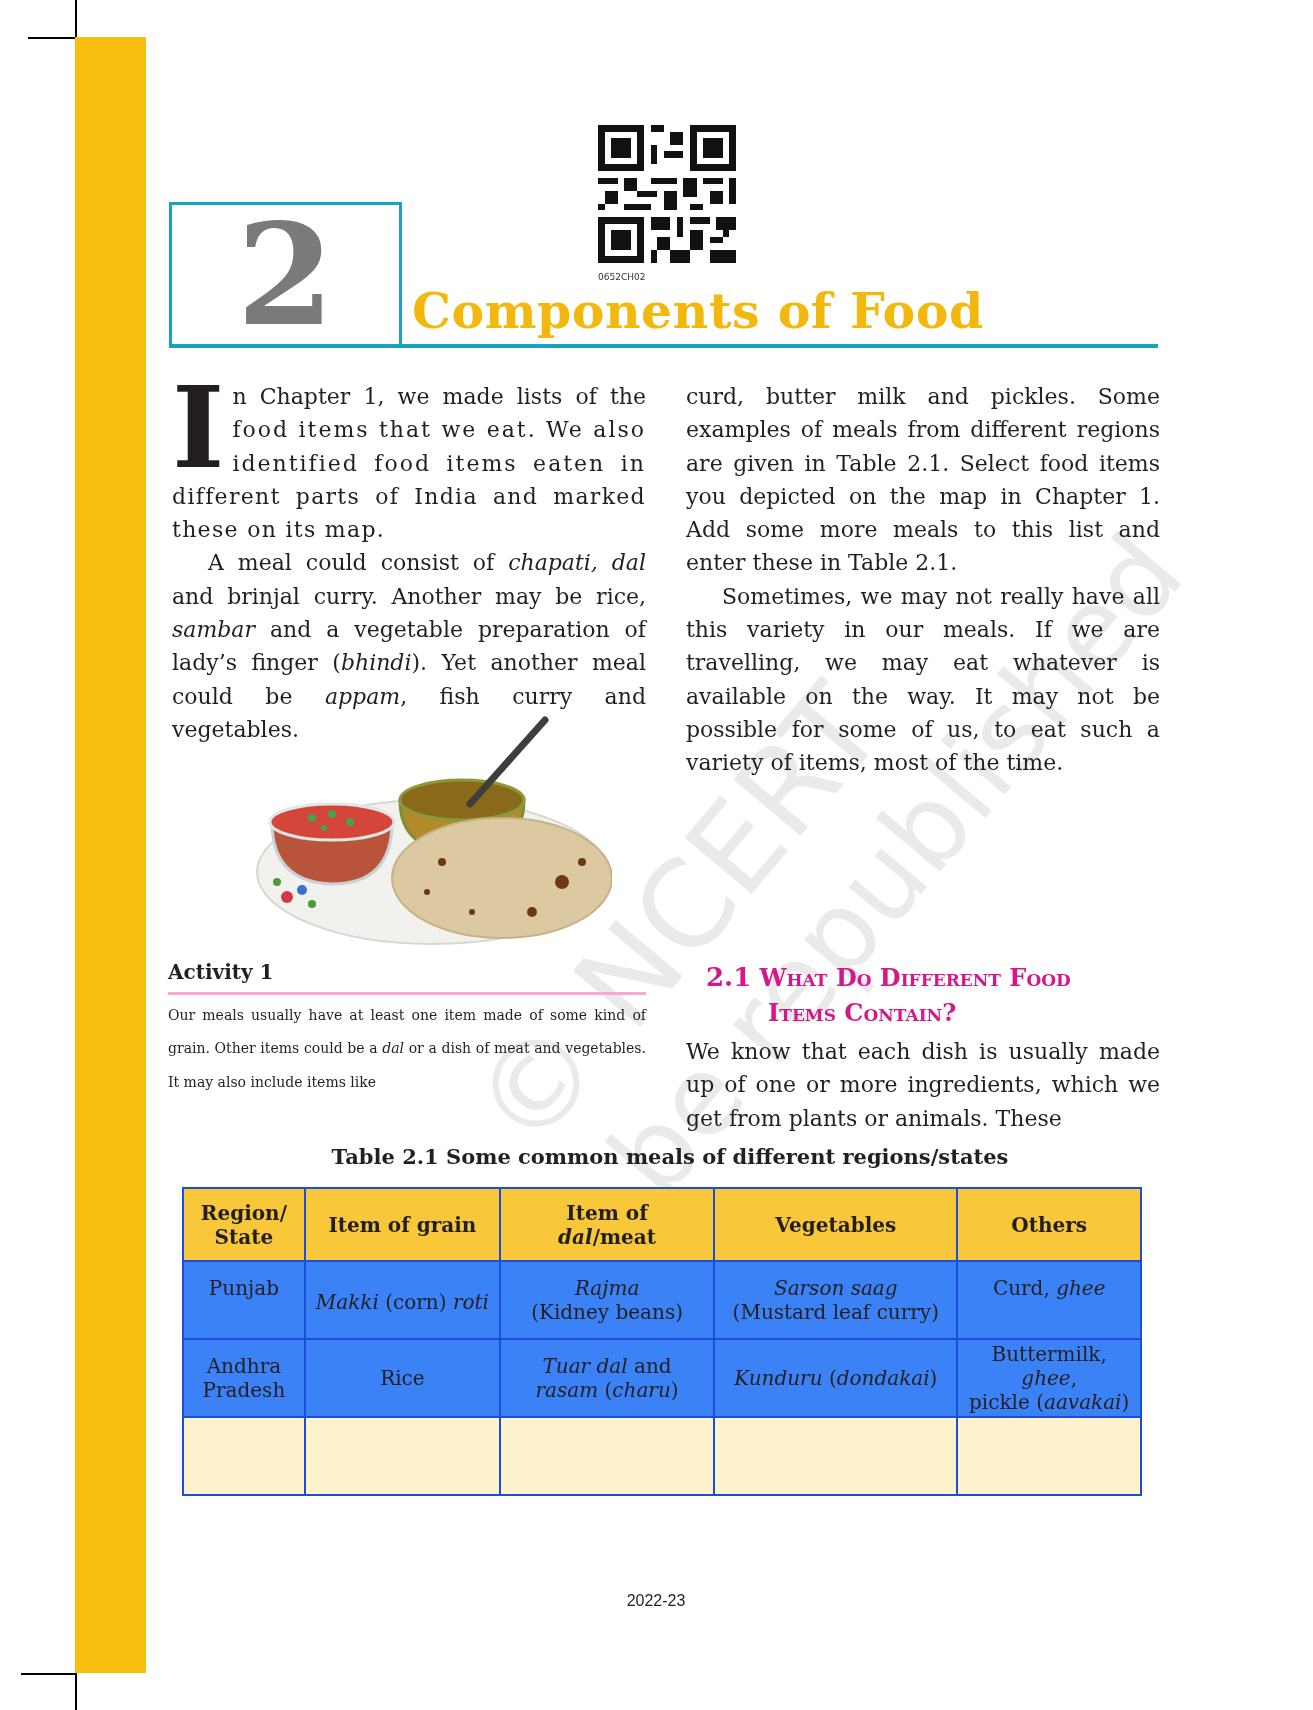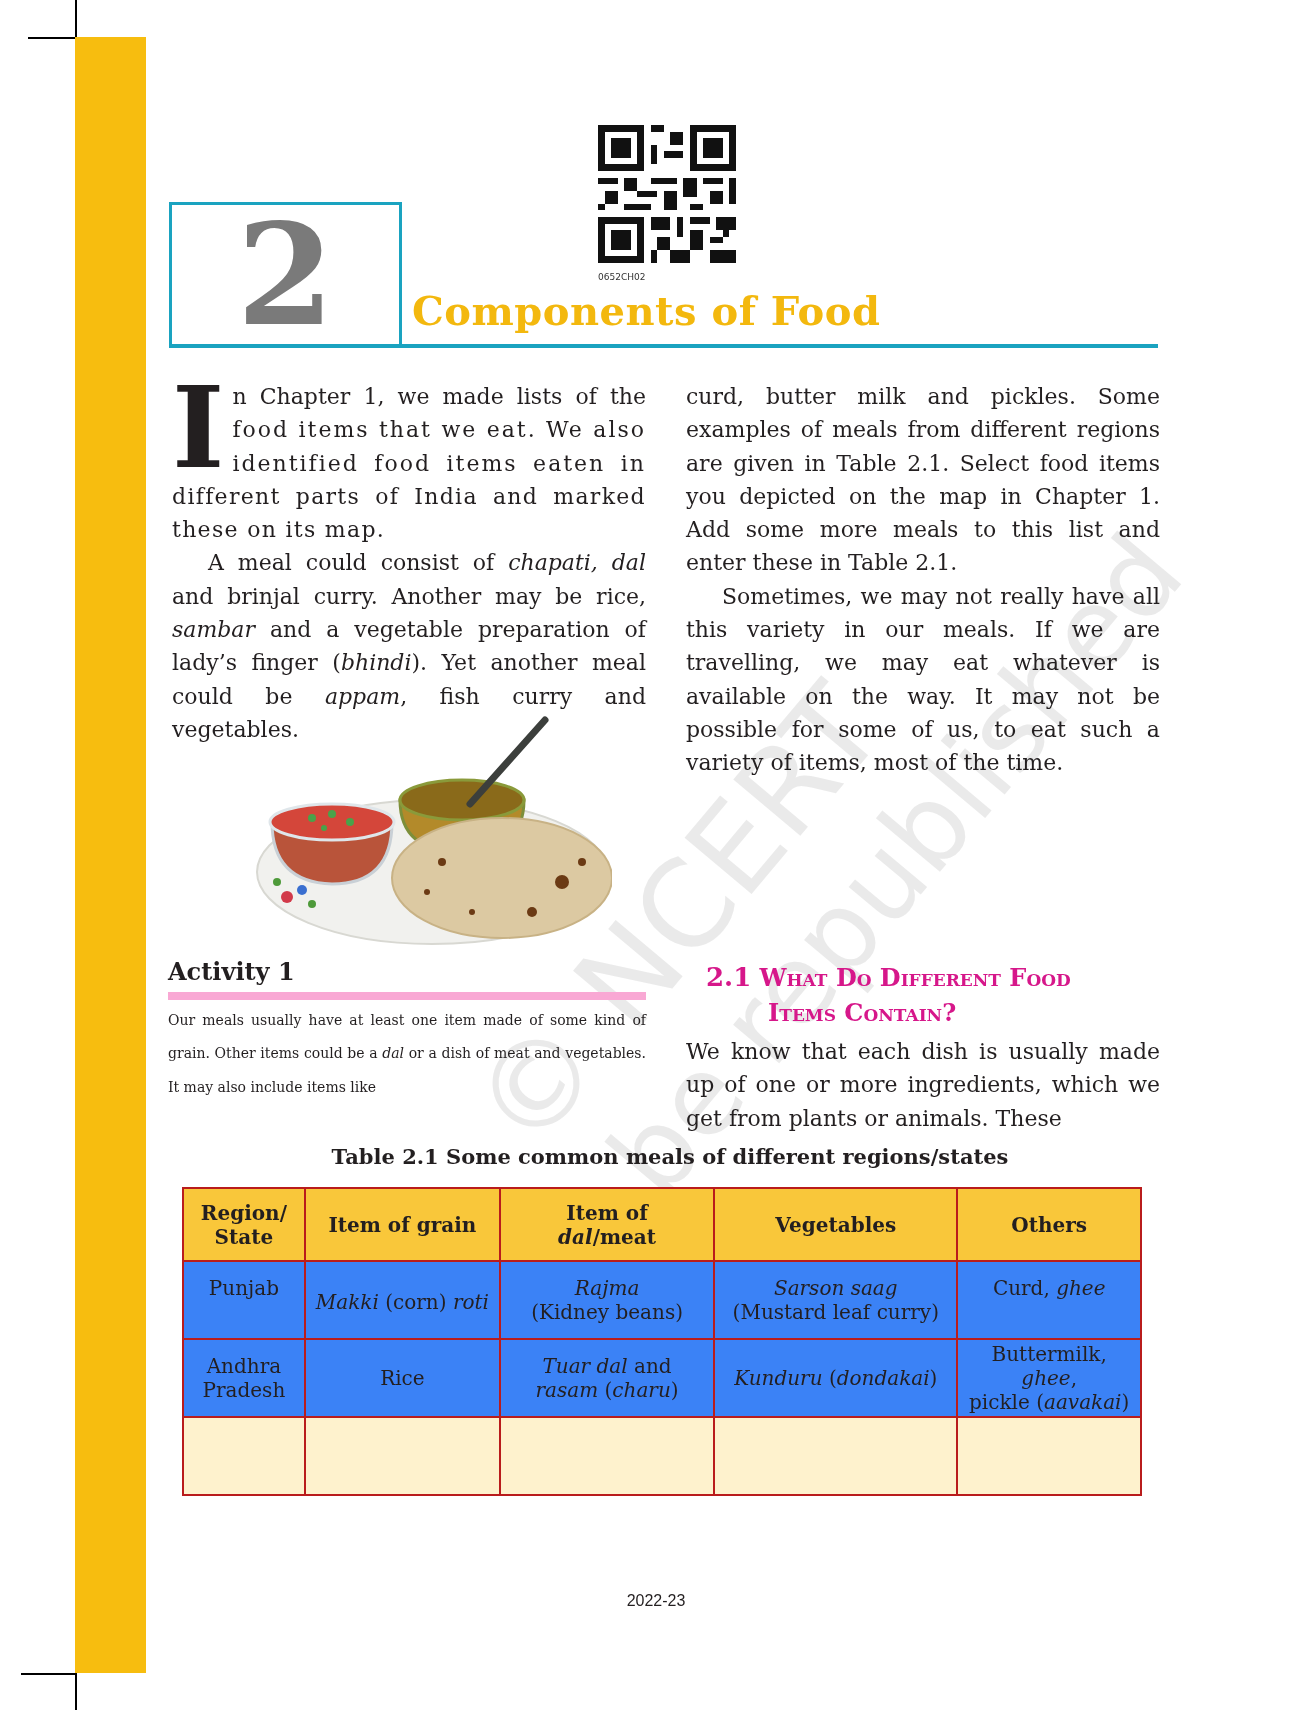--- a/index.html
+++ b/index.html
@@ -6,52 +6,52 @@
     html, body { width: 1313px; height: 1710px; background: #ffffff; overflow: hidden; }
     body { position: relative; font-family: "DejaVu Serif", "Liberation Serif", serif; color: #231f20; }
 
     .crop { position: absolute; background: #000; }
     .side-bar { position: absolute; left: 75px; top: 37px; width: 71px; height: 1636px; background: #f7bd0f; }
 
     .chapter-box { position: absolute; left: 169px; top: 202px; width: 233px; height: 146px; border: 3px solid #1aa3c0; border-bottom: none; }
     .chapter-num { position: absolute; left: 0; right: 0; top: 0; text-align: center; font-family: "DejaVu Serif", serif; font-weight: bold; font-size: 140px; line-height: 140px; color: #7a7a7a; }
     .box-bottom { position: absolute; left: 169px; top: 344px; width: 233px; height: 4px; background: #1aa3c0; }
     .title-line { position: absolute; left: 400px; top: 344px; width: 758px; height: 4px; background: #1aa3c0; }
-    .chapter-title { position: absolute; left: 412px; top: 285px; font-family: "DejaVu Serif", serif; font-weight: bold; font-size: 40px; line-height: 52px; color: #f3b80e; letter-spacing: 0.5px; }
+    .chapter-title { position: absolute; left: 412px; top: 285px; font-family: "DejaVu Serif", serif; font-weight: bold; font-size: 49px; line-height: 52px; color: #f3b80e; letter-spacing: 0.5px; }
 
     .qr { position: absolute; left: 598px; top: 125px; width: 138px; height: 138px; }
     .qr-label { position: absolute; left: 598px; top: 272px; width: 138px; text-align: left; font-family: "DejaVu Sans", sans-serif; font-size: 9px; color: #333; }
 
     .col { position: absolute; font-size: 22px; line-height: 33.3px; text-align: justify; }
     .col-left { left: 172px; top: 380px; width: 474px; }
     .col-right { left: 686px; top: 380px; width: 474px; }
     .col p { margin: 0; }
     .indent { text-indent: 36px; }
     .dropcap { float: left; font-size: 112px; line-height: 88px; font-weight: bold; margin: 4px 8px 0 0; color: #231f20; font-family: "DejaVu Serif", serif; }
     .spaced { letter-spacing: 2px; }
     .tr { letter-spacing: 1.3px; }
     i { font-style: italic; }
 
     .food-image { position: absolute; left: 232px; top: 712px; width: 380px; height: 236px; }
 
     .activity { position: absolute; left: 168px; top: 955px; width: 478px; }
-    .activity-title { font-family: "DejaVu Serif", serif; font-weight: bold; font-size: 24px; line-height: 34px; padding-bottom: 3px; border-bottom: 8px solid #f9a8d4; color: #231f20; }
+    .activity-title { font-family: "DejaVu Serif", serif; font-weight: bold; font-size: 20px; line-height: 34px; padding-bottom: 3px; border-bottom: 3px solid #f9a8d4; color: #231f20; }
     .activity-body { margin-top: 4px; font-size: 14px; line-height: 33.3px; text-align: justify; }
 
     .section-head { position: absolute; left: 686px; top: 960px; width: 480px; font-family: "DejaVu Serif", serif; font-weight: bold; color: #d6178a; font-size: 24px; line-height: 35px; margin-left: 20px; }
     .section-head .num { font-size: 26px; }
     .section-head .sc { font-variant: small-caps; font-size: 24px; }
     .section-head .line2 { padding-left: 62px; display: block; }
 
     .section-body { position: absolute; left: 686px; top: 1035px; width: 474px; font-size: 22px; line-height: 33.3px; text-align: justify; }
 
     .table-caption { position: absolute; left: 180px; top: 1142px; width: 980px; text-align: center; font-family: "DejaVu Serif", serif; font-weight: bold; font-size: 21px; line-height: 30px; }
 
     table.meals { position: absolute; left: 182px; top: 1187px; width: 960px; border-collapse: collapse; font-size: 20px; }
-    table.meals th, table.meals td { border: 2px solid #b91c1c; text-align: center; vertical-align: middle; line-height: 24px; padding: 2px 4px; }
+    table.meals th, table.meals td { border: 2px solid #1d4ed8; text-align: center; vertical-align: middle; line-height: 24px; padding: 2px 4px; }
     table.meals th { background: #f9c73a; font-weight: bold; height: 73px; font-size: 20px; }
     table.meals td { background: #3b82f6; height: 78px; }
     table.meals tr.r1 td { vertical-align: top; padding-top: 14px; }
     table.meals tr.empty td { background: #fef2cd; }
     .c1 { width: 122px; } .c2 { width: 196px; } .c3 { width: 215px; margin-left: 25px; } .c4 { width: 244px; } .c5 { width: 184px; }
 
     .watermark { position: absolute; left: 240px; top: 520px; width: 1000px; height: 900px; pointer-events: none; }
 
     .footer { position: absolute; left: 600px; top: 1592px; width: 112px; text-align: center; font-family: "Liberation Sans", sans-serif; font-size: 16px; color: #231f20; }
   </style>

